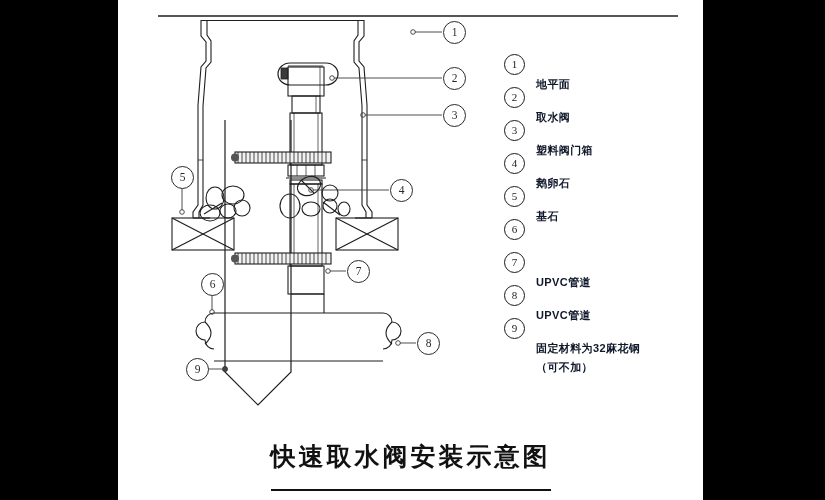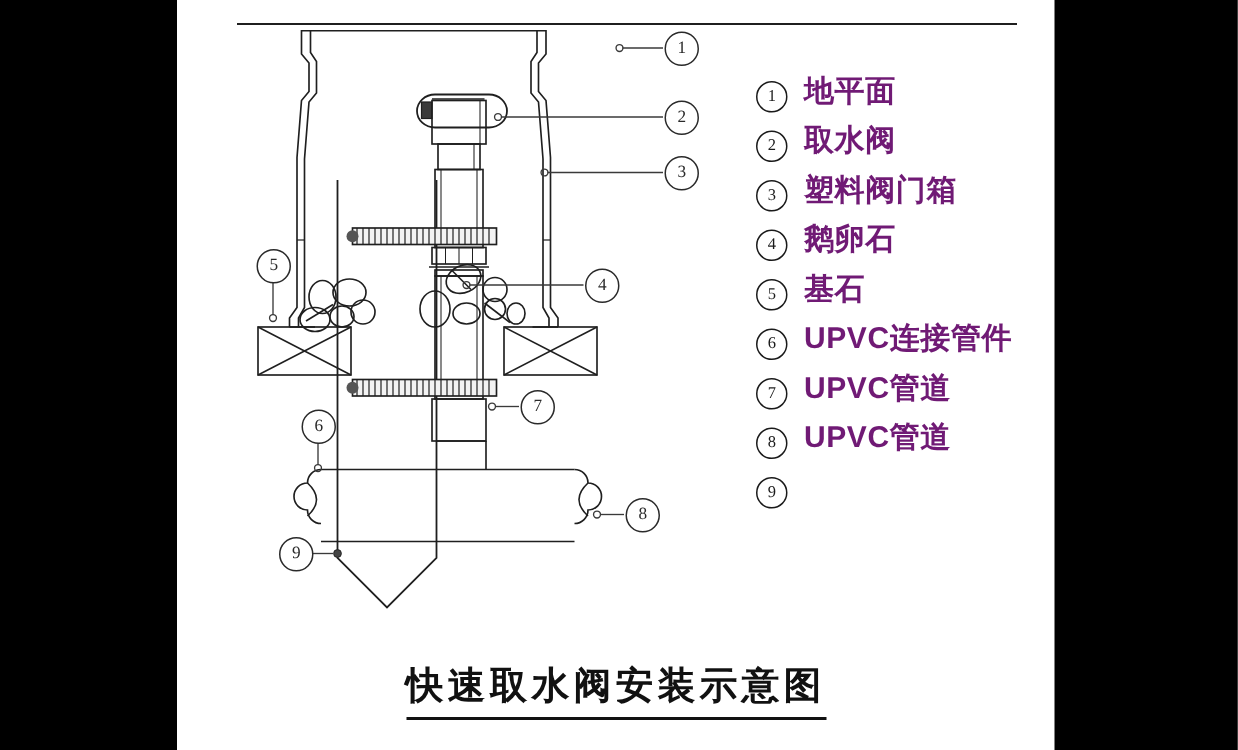--- a/index.html
+++ b/index.html
@@ -37,38 +37,39 @@
   .legend-num{
     flex:0 0 auto;
     width:19px;height:19px;
     border:1.3px solid #1a1a1a;border-radius:50%;
     font-size:11px;line-height:18px;text-align:center;
     color:#1a1a1a;margin-top:2px;
     font-family:"Liberation Serif","DejaVu Serif",serif;
   }
   .legend-label{
     margin-left:11px;
-    font-size:20px;
+    font-size:11px;
     font-weight:bold;
-    color:#701a75;
+    color:#0f172a;
     line-height:19px;
     letter-spacing:0.4px;
     white-space:pre-line;
     font-family:"Liberation Sans","DejaVu Sans",sans-serif;
+    margin-top:23px;
   }
 
   
   .title-wrap{
     position:absolute;left:0;top:440px;width:585px;text-align:center;
   }
   .title-text{
     display:inline-block;
     font-size:25px;font-weight:bold;color:#111;
     letter-spacing:3px;
-    padding-bottom:5px;
+    padding-bottom:16px;
     border-bottom:2.2px solid #111;
     font-family:Liberation Mono, monospace;
   }
 
   
   .callout{
     position:absolute;
     width:21px;height:21px;
     border:1.3px solid #2a2a2a;border-radius:50%;
     font-size:11.5px;line-height:20px;text-align:center;color:#2a2a2a;
@@ -316,32 +317,33 @@
       <div class="legend-row">
         <div class="legend-num">4</div>
         <div class="legend-label">鹅卵石</div>
       </div>
       <div class="legend-row">
         <div class="legend-num">5</div>
         <div class="legend-label">基石</div>
       </div>
       <div class="legend-row">
         <div class="legend-num">6</div>
-        <div class="legend-label">UPVC连接管件</div>
       </div>
       <div class="legend-row">
         <div class="legend-num">7</div>
         <div class="legend-label">UPVC管道</div>
       </div>
       <div class="legend-row">
         <div class="legend-num">8</div>
         <div class="legend-label">UPVC管道</div>
       </div>
       <div class="legend-row tall">
         <div class="legend-num">9</div>
+        <div class="legend-label">固定材料为32麻花钢
+（可不加）</div>
       </div>
     </div>
 
     <div class="title-wrap">
       <span class="title-text">快速取水阀安装示意图</span>
     </div>
 
   </div>
 </div>
 

